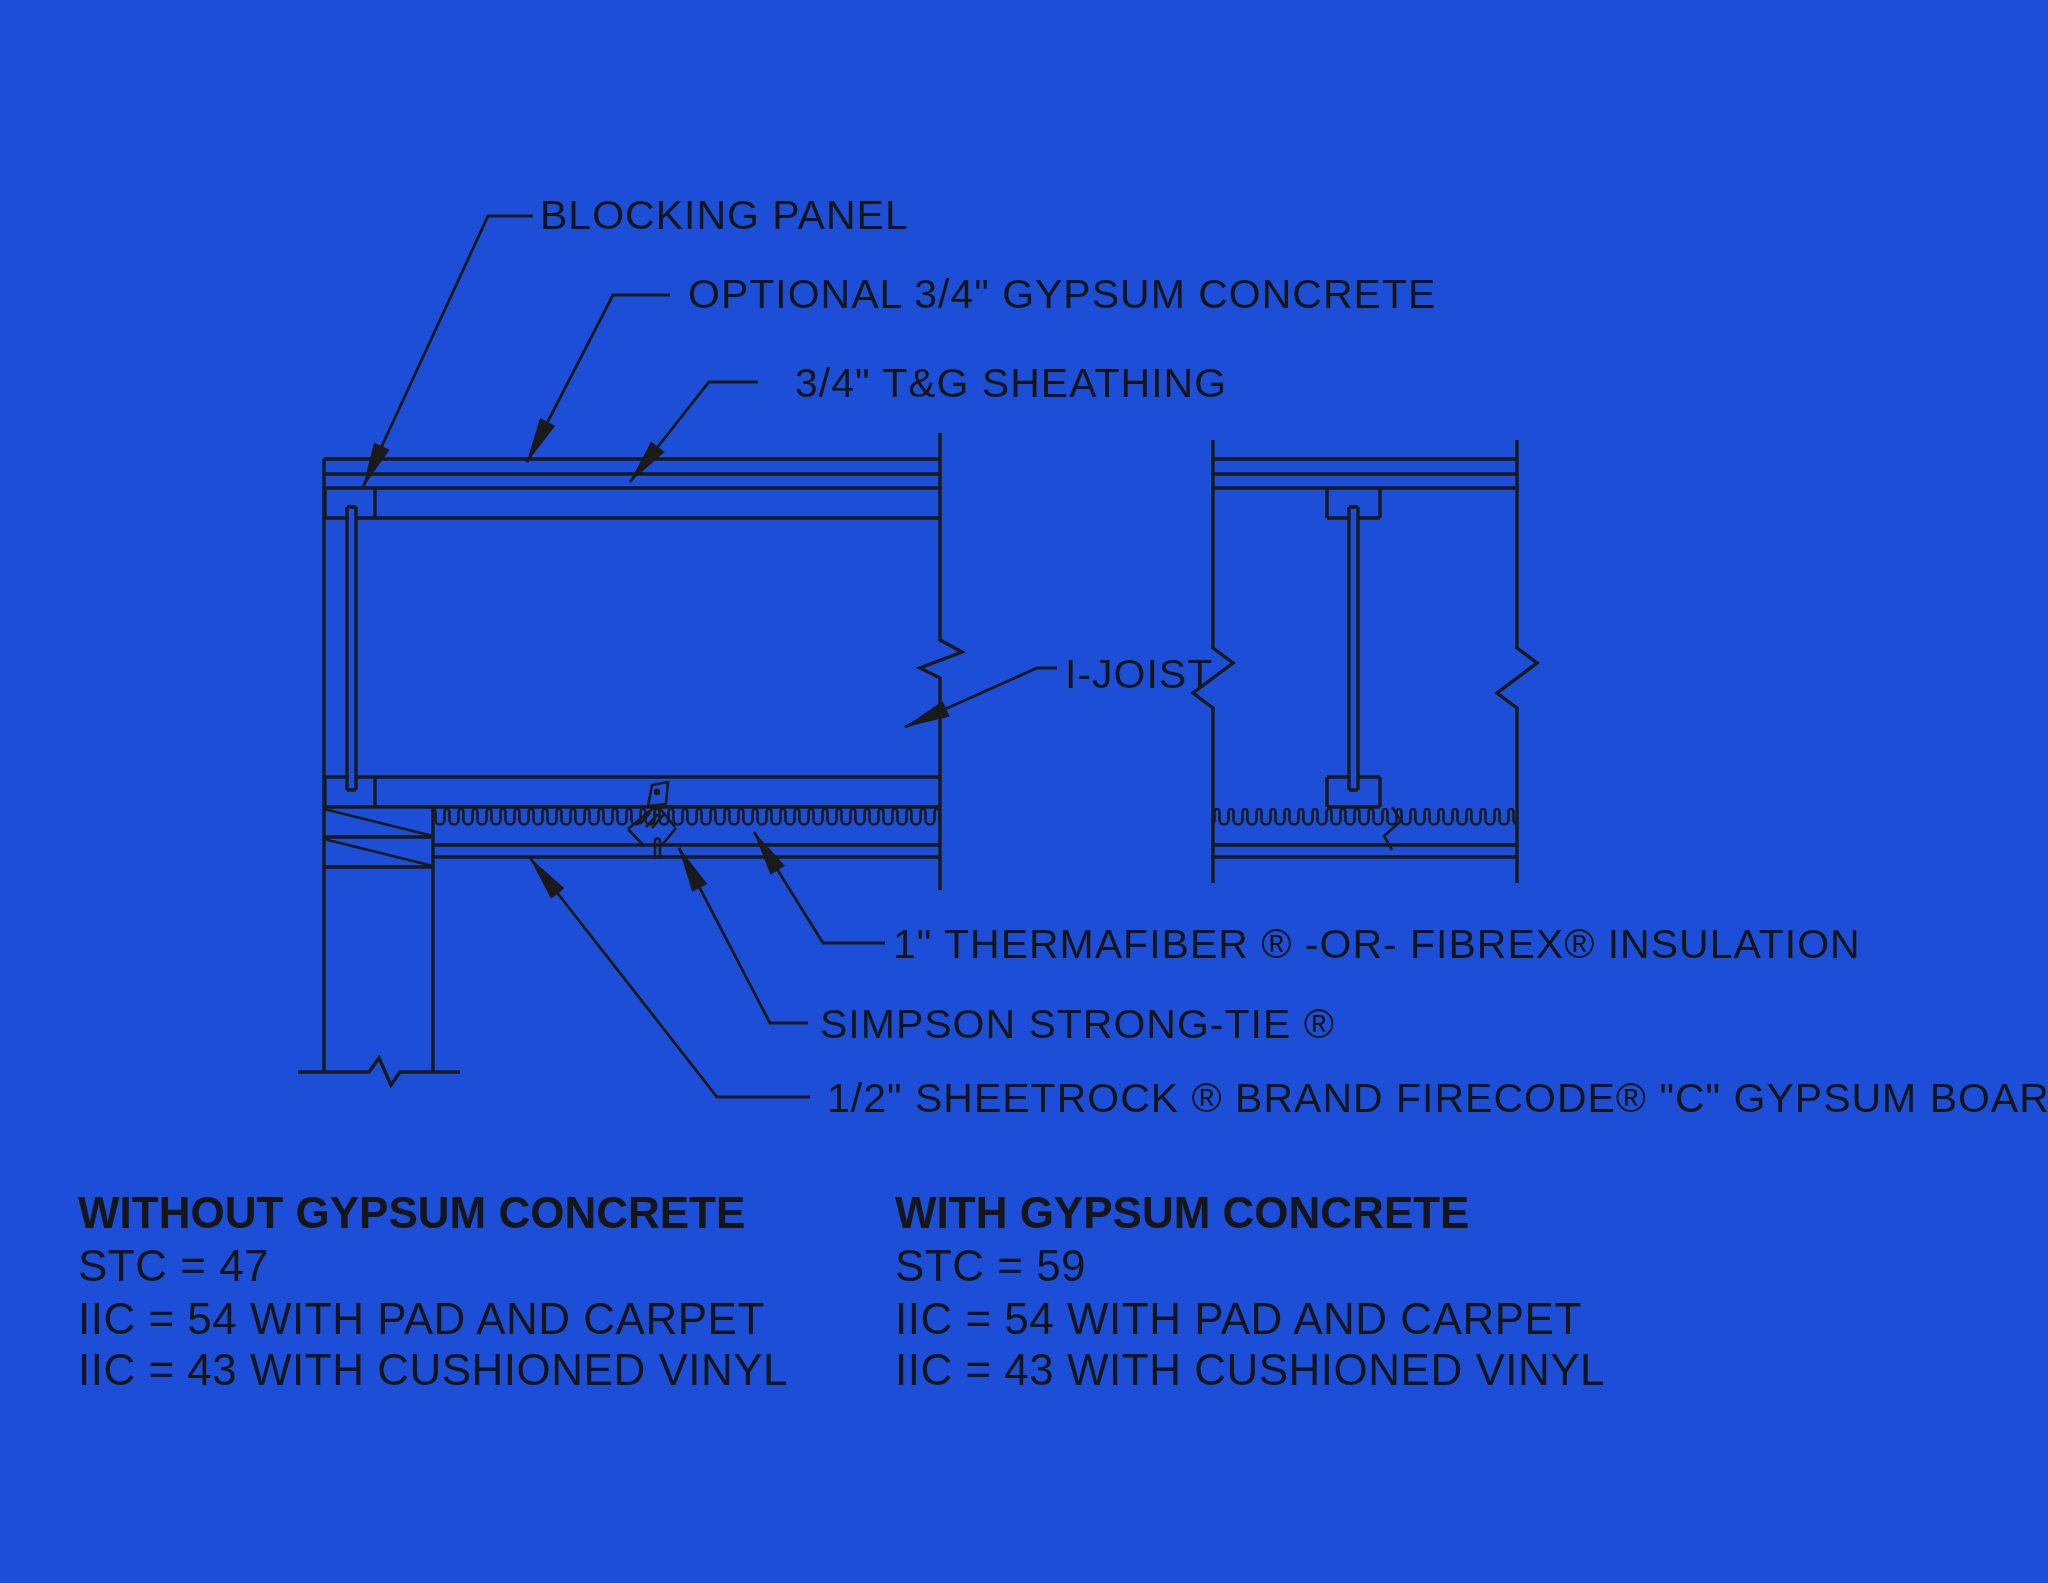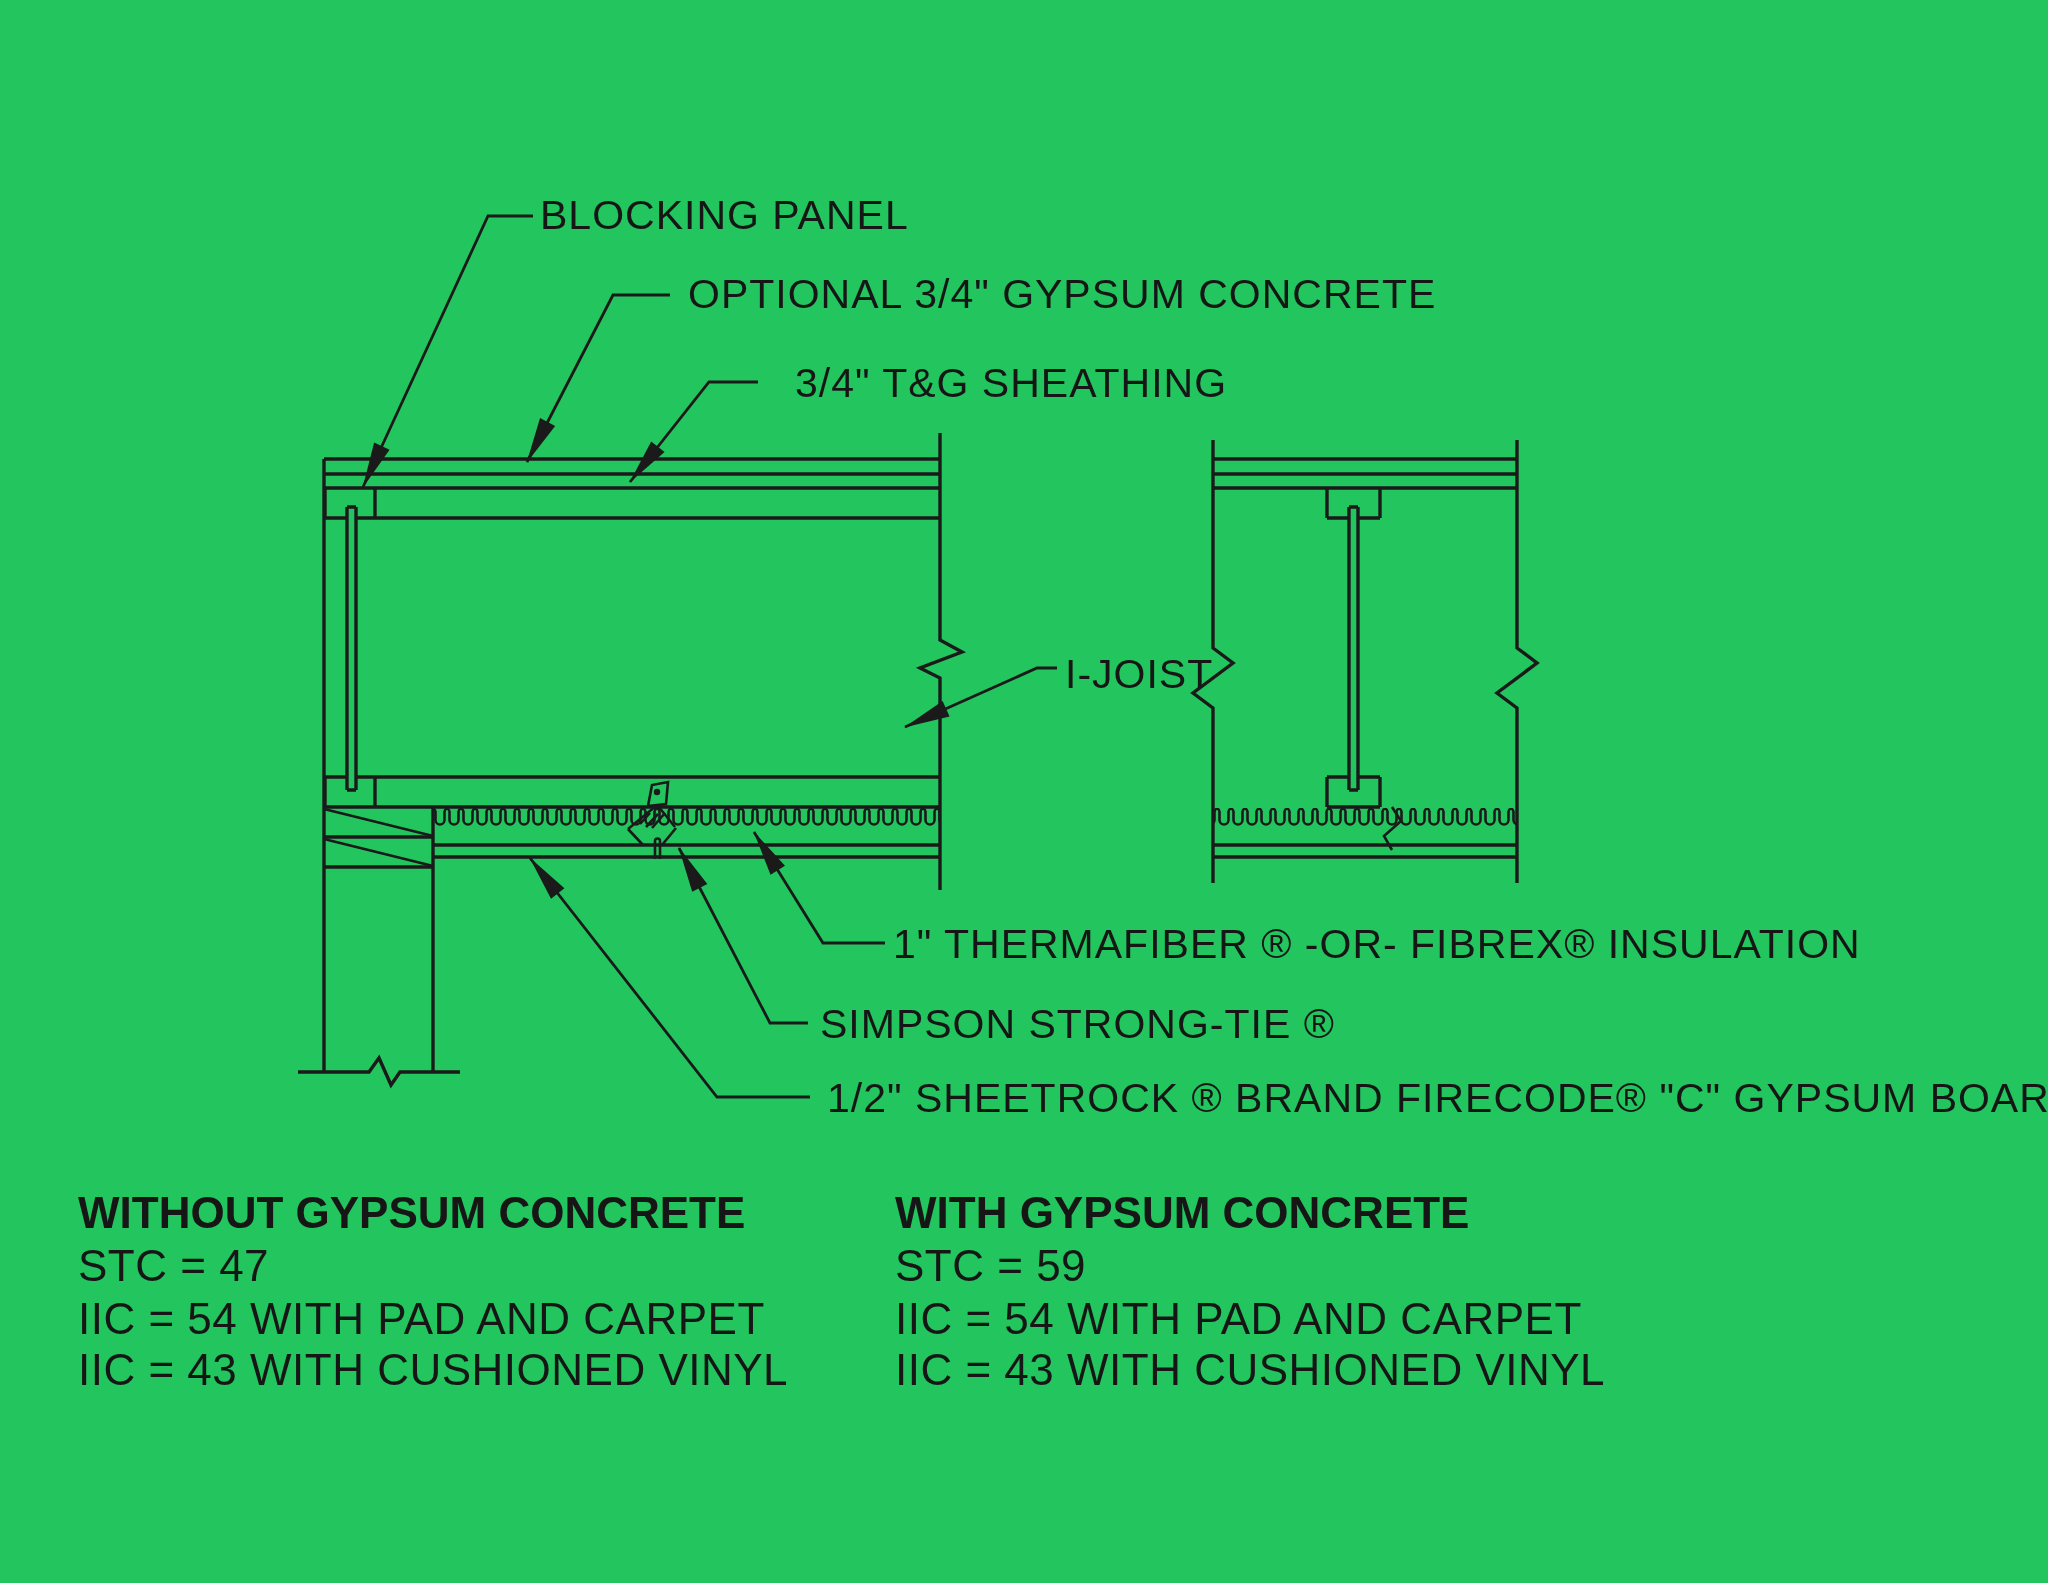--- a/index.html
+++ b/index.html
@@ -1,19 +1,19 @@
 <!DOCTYPE html>
 <html><head>
 <meta charset="utf-8">
 <style>
   html,body { margin:0; padding:0; background:#ffffff; }
   .stage {
     position:relative;
     width:2048px; height:1583px;
-    background:#22c55e;
+    background:#1d4ed8;
     font-family:"Liberation Sans", sans-serif;
   }
   svg.drawing { position:absolute; left:0; top:0; width:2048px; height:1583px; }
   .ln  { fill:none; stroke:#1a1a1a; stroke-width:3.4; }
   .ln2 { fill:none; stroke:#1a1a1a; stroke-width:2.6; }
   .ld  { fill:none; stroke:#1a1a1a; stroke-width:2.8; }
   text { fill:#161616; }
   .lbl    { font-size:41px; letter-spacing:1px; }
   .stat   { font-size:44px; letter-spacing:0.5px; }
   .stat-h { font-size:44px; font-weight:bold; }

